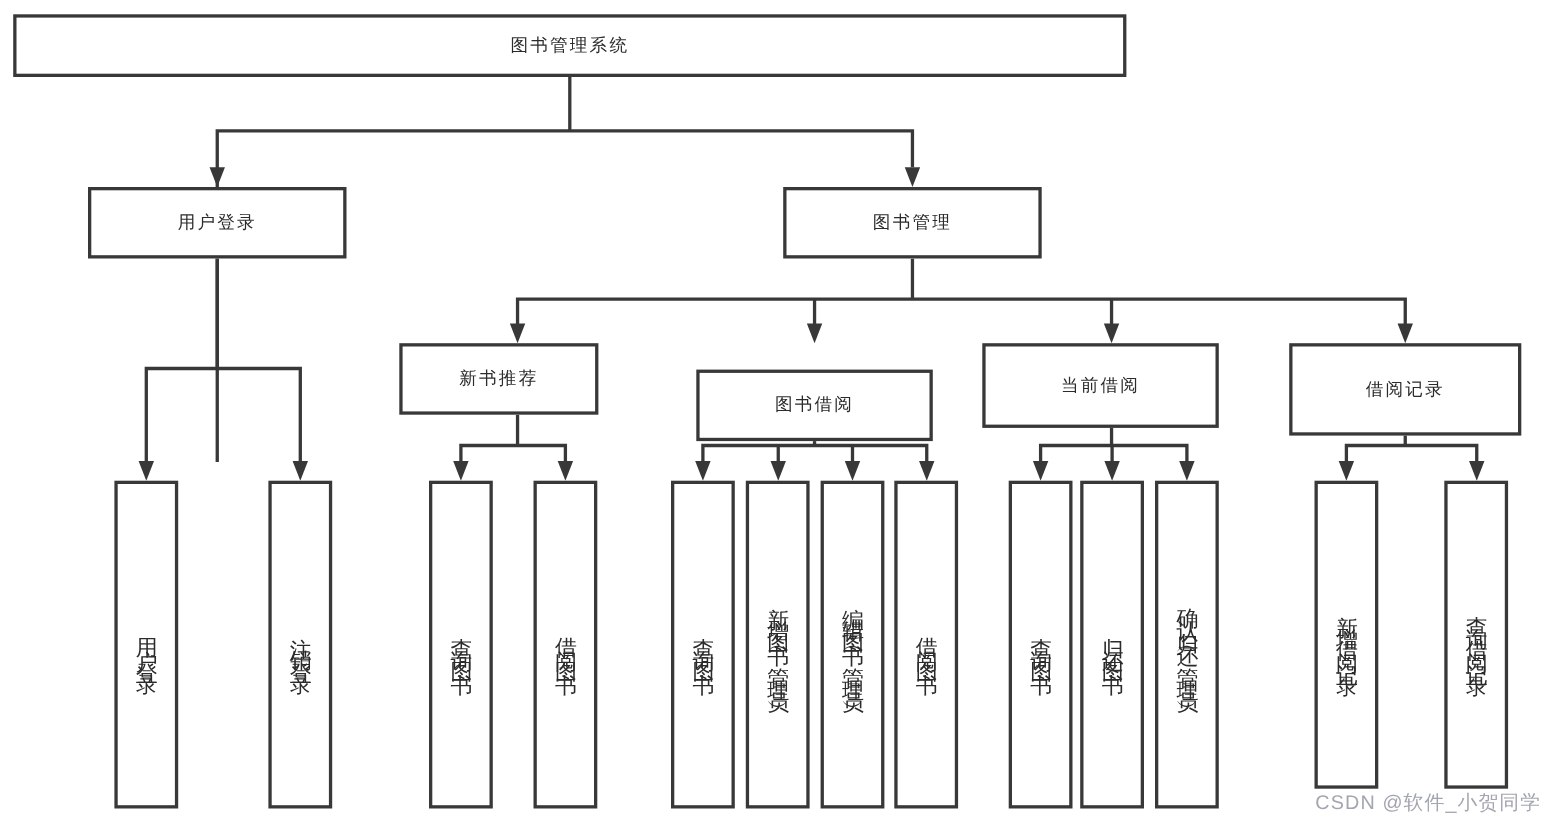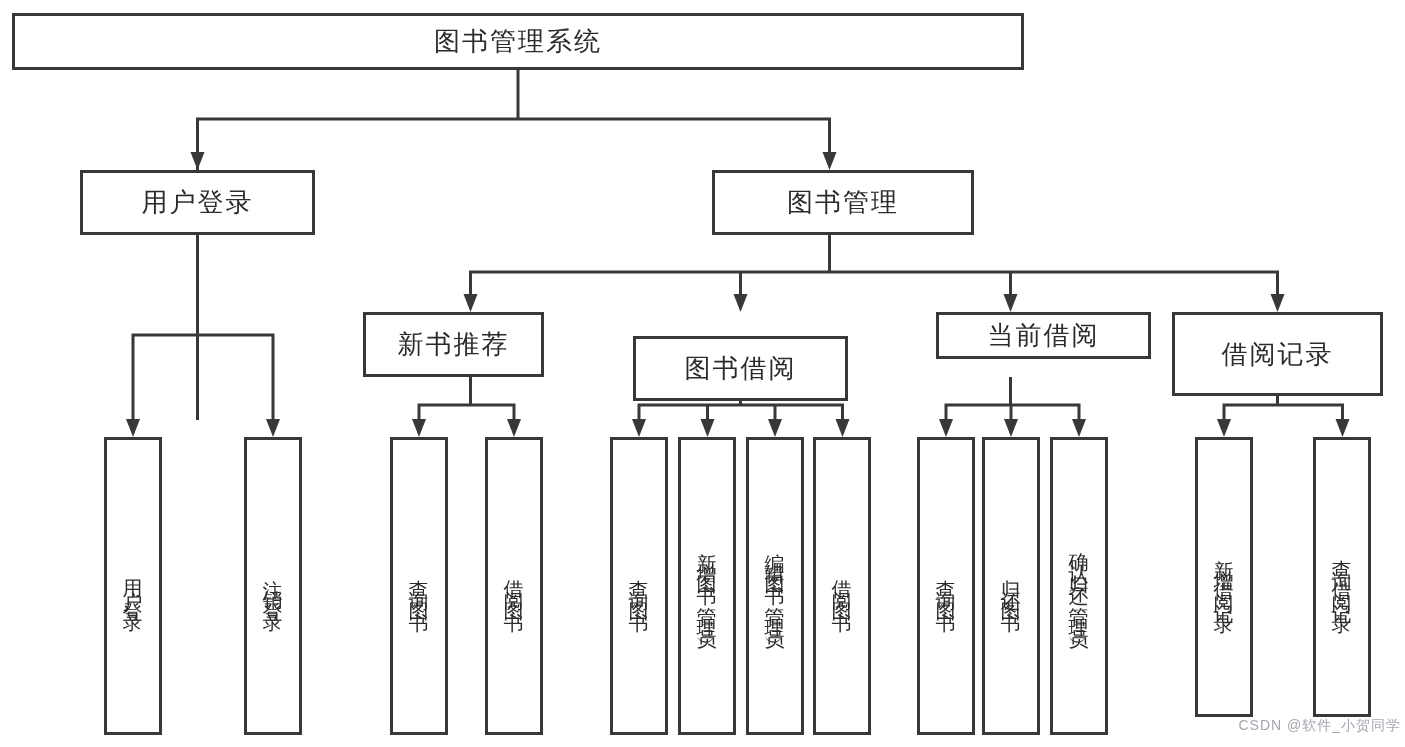--- a/index.html
+++ b/index.html
@@ -10,21 +10,21 @@
     font-family:"Liberation Sans","DejaVu Sans",sans-serif;
     overflow:hidden;
   }
   #wires{position:absolute;left:0;top:0;width:1405px;height:747px;}
   .hbox{
     position:absolute;
     box-sizing:border-box;
     background:#ffffff;
     border:3px solid #383838;
     display:flex;align-items:center;justify-content:center;
-    font-size:26px;letter-spacing:2px;
+    font-size:16px;letter-spacing:2px;
     color:#2b2b2b;
     z-index:2;
   }
   .vbox{
     position:absolute;
     box-sizing:border-box;
     background:#ffffff;
     border:3px solid #383838;
     display:flex;align-items:center;justify-content:center;
     color:#2b2b2b;
@@ -34,33 +34,33 @@
     writing-mode:vertical-rl;
     text-orientation:mixed;
     font-size:20px;
     letter-spacing:11px;
     line-height:1;
     white-space:nowrap;
   }
   .watermark{
     position:absolute;
     right:4px;top:717px;
-    font-size:14px;
+    font-size:18px;
     color:#a3a6b0;
     letter-spacing:1px;
     z-index:5;
     white-space:nowrap;
   }
   
   .n-root          {left:12px;  top:13px;  width:1012px; height:57px;}
   .n-user-login    {left:80px;  top:170px; width:235px;  height:65px;}
-  .n-book-mgmt     {left:712px; top:170px; width:262px;  height:65px;}
+  .n-book-mgmt     {left:712px; top:170px; width:235px;  height:65px;}
   .n-new-book-rec  {left:363px; top:312px; width:181px;  height:65px;}
   .n-book-borrow   {left:633px; top:312px; width:215px;  height:65px;margin-top:24px;}
-  .n-current-borrow{left:936px; top:312px; width:215px;  height:47px;}
+  .n-current-borrow{left:893px; top:312px; width:215px;  height:77px;}
   .n-borrow-records{left:1172px;top:312px; width:211px;  height:84px;}
   .n-l1 {left:104px; top:437px; width:58px; height:298px;}
   .n-l2 {left:244px; top:437px; width:58px; height:298px;}
   .n-l3 {left:390px; top:437px; width:58px; height:298px;}
   .n-l4 {left:485px; top:437px; width:58px; height:298px;}
   .n-l5 {left:610px; top:437px; width:58px; height:298px;}
   .n-l6 {left:678px; top:437px; width:58px; height:298px;}
   .n-l7 {left:746px; top:437px; width:58px; height:298px;}
   .n-l8 {left:813px; top:437px; width:58px; height:298px;}
   .n-l9 {left:917px; top:437px; width:58px; height:298px;}

